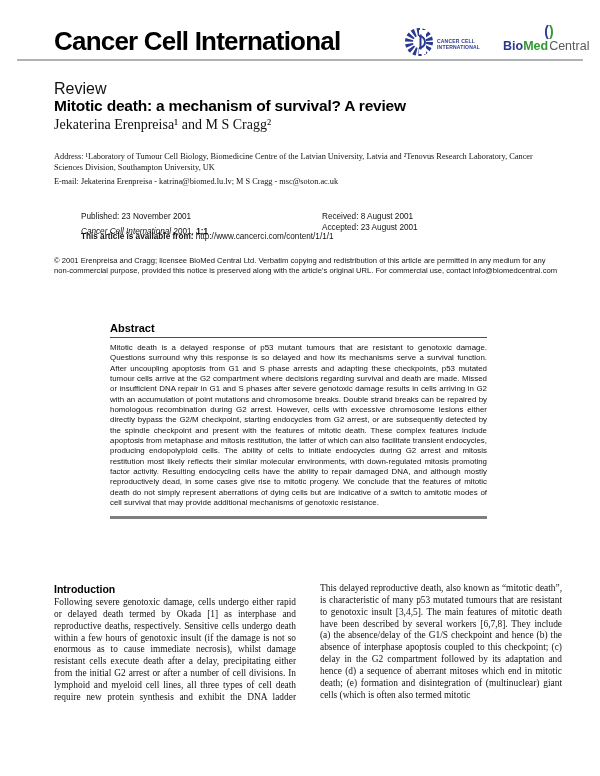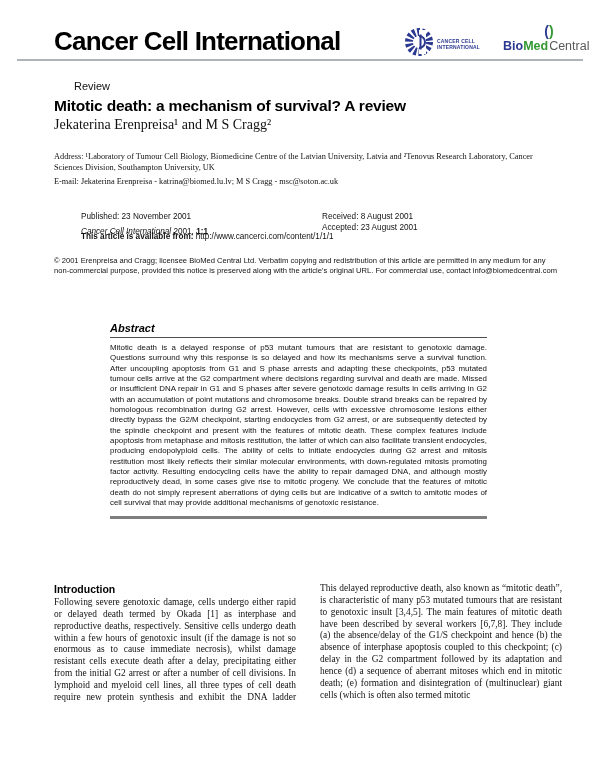--- a/index.html
+++ b/index.html
@@ -18,40 +18,40 @@
   .bmc-logo { position:absolute; left:503px; top:24px; width:86px; text-align:center; }
   .bmc-parens { font-size:14px; font-weight:bold; line-height:1; padding-left:6px; }
   .bmc-parens .p-left { color:#2b3990; }
   .bmc-parens .p-right { color:#339933; }
   .bmc-words { font-size:12.5px; margin-top:1px; white-space:nowrap; }
   .bmc-words .bio { color:#2b3990; font-weight:bold; }
   .bmc-words .med { color:#339933; font-weight:bold; }
   .bmc-words .central { color:#58595b; font-weight:normal; margin-left:1px; }
   .header-rule { position:absolute; left:17px; top:59px; width:566px; height:2px; background:#b0b3b5; }
   
-  .review-label { position:absolute; left:54px; top:80px; font-size:11px; color:#111;margin-left:20px; }
+  .review-label { position:absolute; left:54px; top:80px; font-size:16px; color:#111; }
   .article-title { position:absolute; left:54px; top:97px; font-size:15.5px; font-weight:bold; color:#000; letter-spacing:-0.2px; }
   .authors { position:absolute; left:54px; top:117px; font-family:"Liberation Serif", serif; font-size:14px; color:#111; }
   .address { position:absolute; left:54px; top:152px; width:508px; font-family:"Liberation Serif", serif; font-size:8.3px; line-height:1.3; color:#111; }
   .email { position:absolute; left:54px; top:177px; width:508px; font-family:"Liberation Serif", serif; font-size:8.3px; color:#111; }
   
   .pubdata { font-size:8.2px; color:#111;padding-left:27px; }
   .published { position:absolute; left:54px; top:212px; }
   .citation { position:absolute; left:54px; top:227px; }
   .citation .jname { font-style:italic; }
   .citation .jvol  { font-weight:bold; }
   .received { position:absolute; left:295px; top:212px; }
   .accepted { position:absolute; left:295px; top:223px; }
   .available { position:absolute; left:54px; top:232px; }
   .available .lbl { font-weight:bold; }
   .available .url { color:#111; text-decoration:none; }
   .copyright { position:absolute; left:54px; top:256px; width:508px; font-size:7.6px; line-height:1.35; color:#111; }
   
   .abstract-box { position:absolute; left:110px; top:322px; width:377px; }
-  .abstract-heading { font-size:11px; font-weight:bold; color:#000; padding-bottom:3px; border-bottom:1.5px solid #4d4d4d;font-style:italic; }
+  .abstract-heading { font-size:11px; font-weight:bold; color:#000; padding-bottom:3px; border-bottom:1.5px solid #4d4d4d; }
   .abstract-body { margin-top:5px; font-size:7.9px; line-height:1.31; text-align:justify; color:#111; }
   .abstract-rule { margin-top:7px; height:3px; background:#7f7f7f; }
   
   .columns { position:absolute; left:54px; top:583px; width:508px; display:flex; gap:24px; }
   .col { width:246px; }
   .section-heading { font-size:10.5px; font-weight:bold; color:#000; margin-bottom:2px; }
   .body-text { font-family:"Liberation Serif", serif; font-size:9.4px; line-height:1.26; text-align:justify; color:#111; }
   
   .footer { position:absolute; right:38px; top:778px; text-align:center; }
   .footer-page { font-size:10px; color:#222; }

